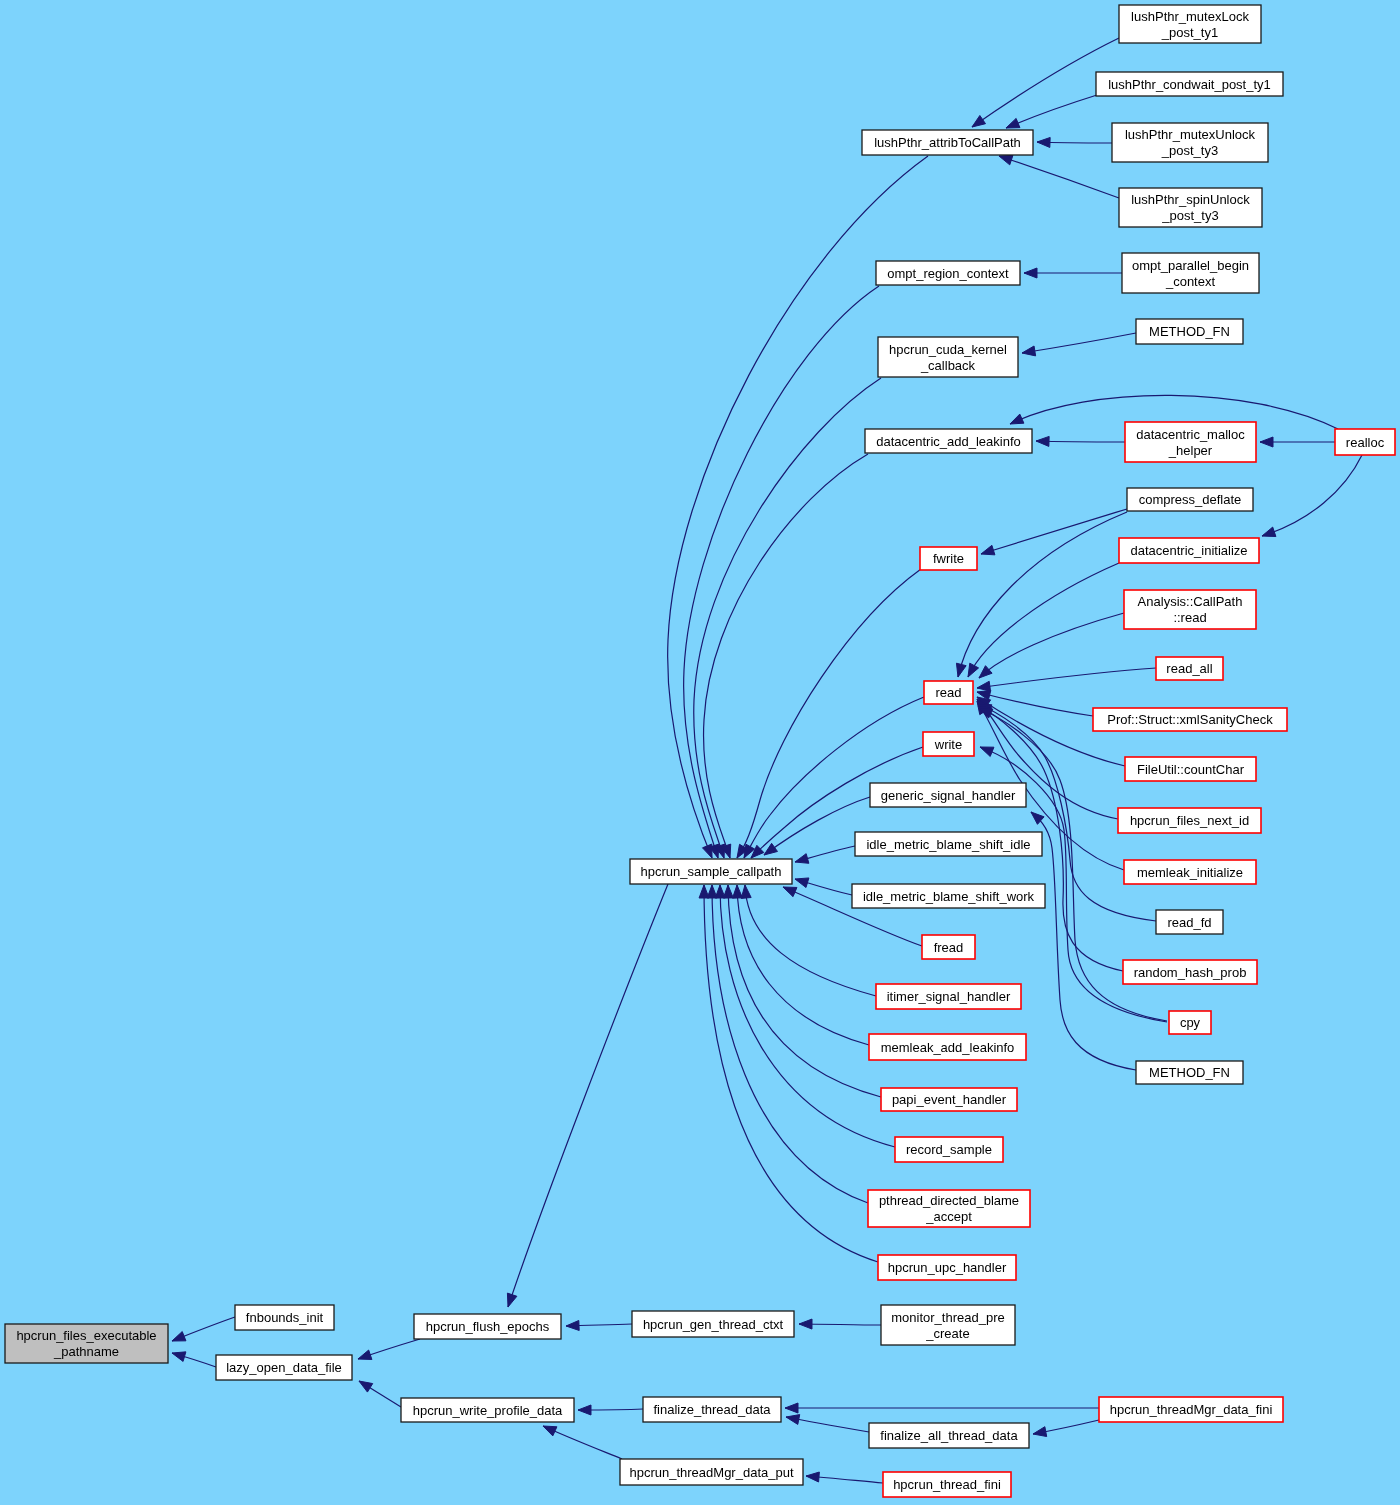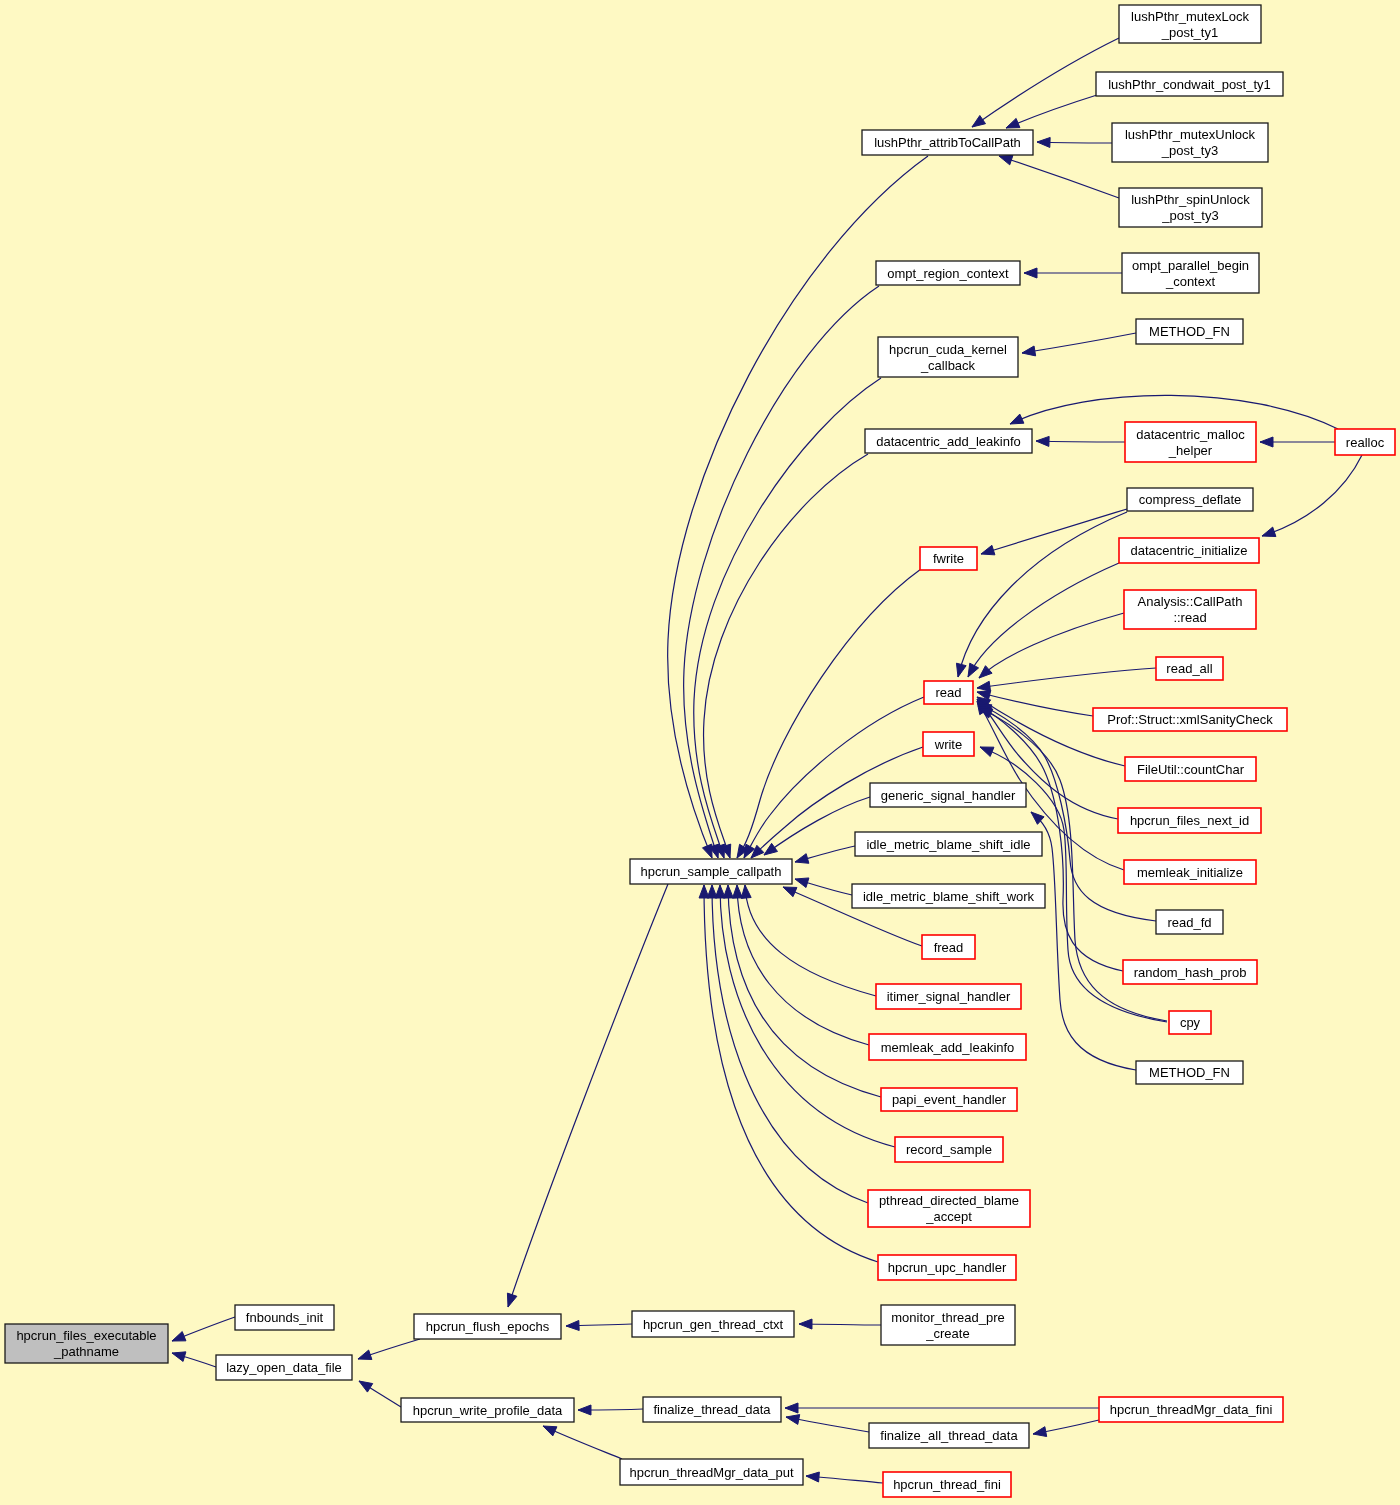--- a/index.html
+++ b/index.html
@@ -1,16 +1,16 @@
 <!DOCTYPE html>
 <html><head>
 <meta charset="utf-8">
 <style>
   html,body{margin:0;padding:0;background:#ffffff;}
-  #canvas{position:relative;width:1400px;height:1505px;background:#fef9c3;font-family:"Liberation Sans",sans-serif;}
+  #canvas{position:relative;width:1400px;height:1505px;background:#7dd3fc;font-family:"Liberation Sans",sans-serif;}
   svg{position:absolute;left:0;top:0;}
   .node-label{font-family:"Liberation Sans",sans-serif;fill:#000000;}
 </style>
 </head>
 <body>
 
 <div id="canvas">
   <svg id="graph-svg" width="1400" height="1505" viewBox="0 0 1400 1505">
       <path d="M 1119,38 C 1068,63 1012,99 972,127" fill="none" stroke="#191970" stroke-width="1.2"></path>
       <polygon points="972,127 985.5296549859544,123.69115791234442 979.8253651885681,115.4776886144512" fill="#191970" stroke="#191970" stroke-width="1"></polygon>

